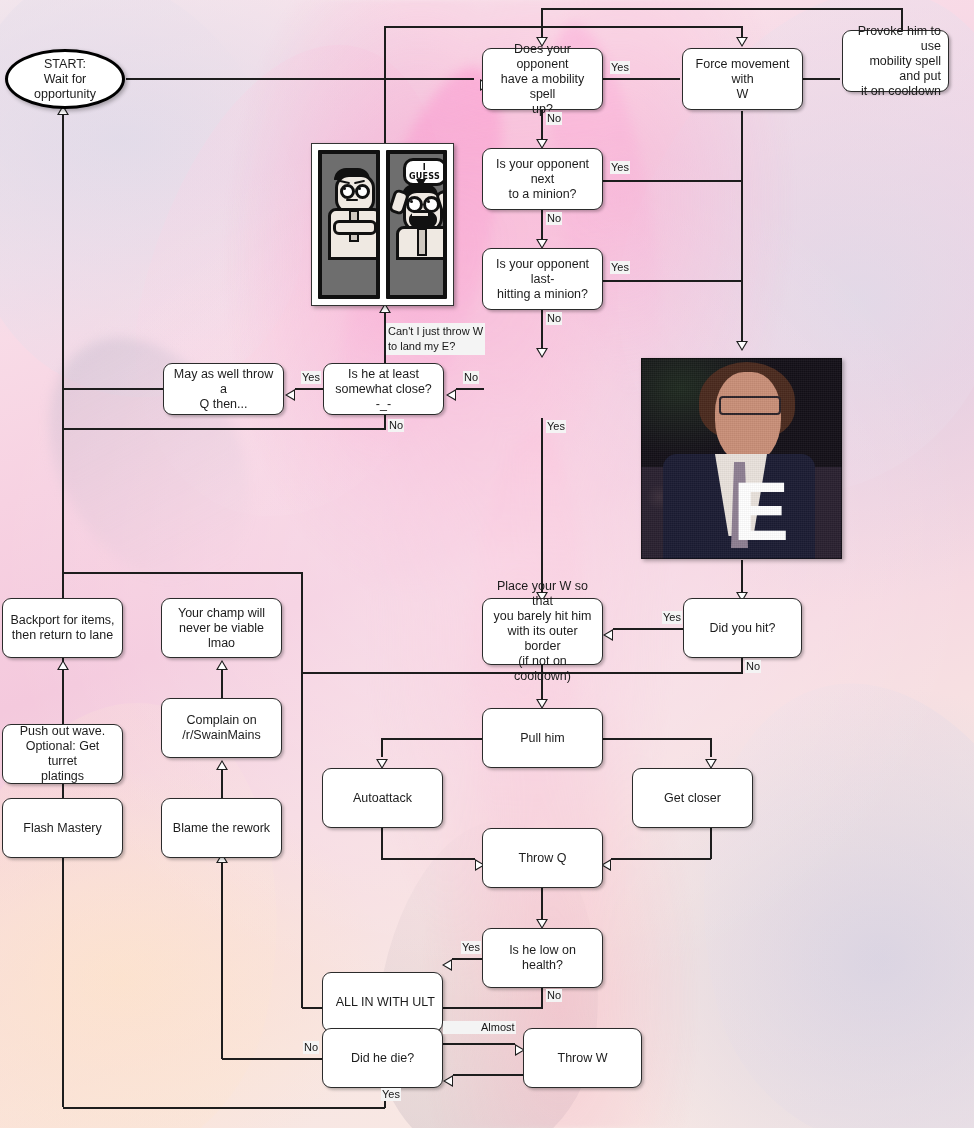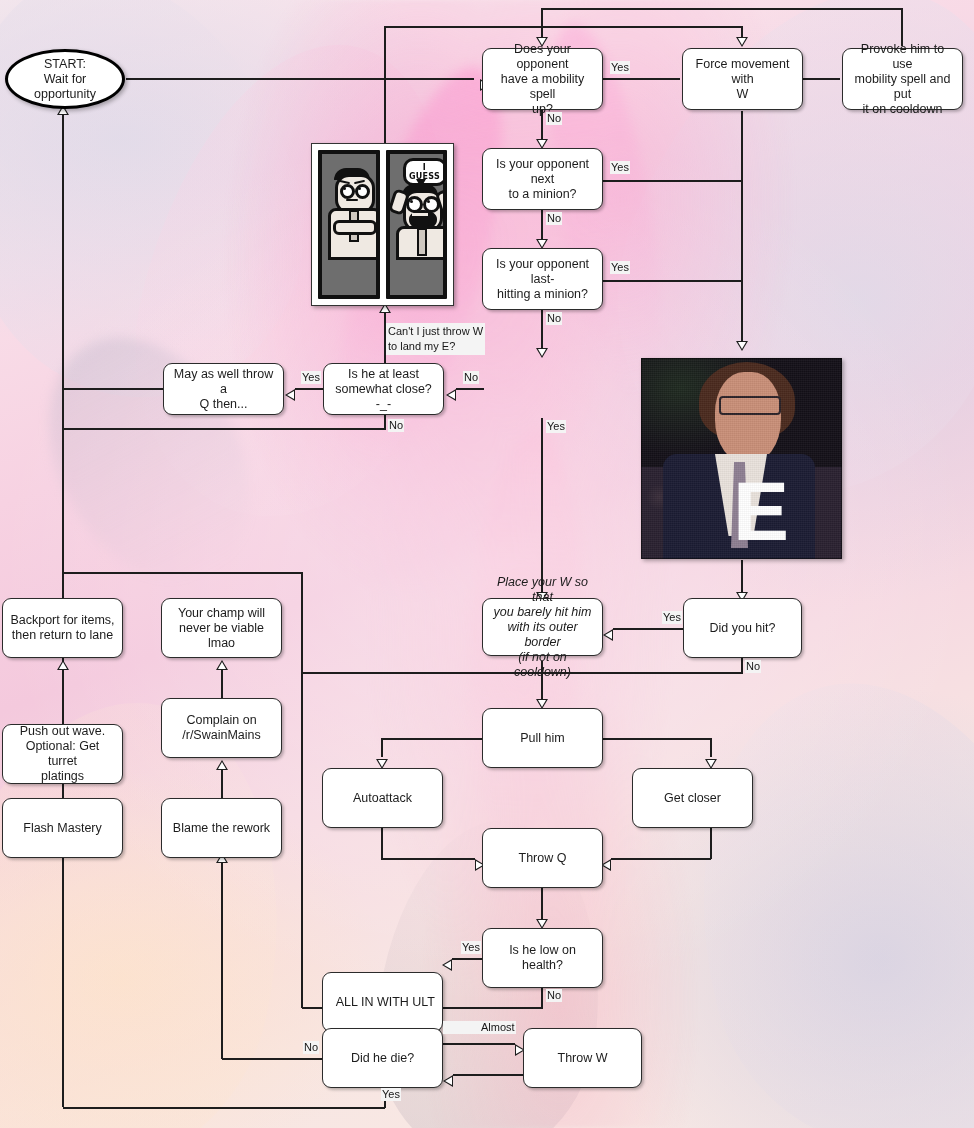--- a/index.html
+++ b/index.html
@@ -290,21 +290,21 @@
     <span>Does your opponent
 have a mobility spell
 up?</span>
   </div>
 
   <div class="node" style="left:682px;top:48px;width:121px;height:62px;">
     <span>Force movement with
 W</span>
   </div>
 
-  <div class="node" style="left:842px;top:48px;width:121px;height:62px;">
+  <div class="node" style="left:842px;top:30px;width:107px;height:62px;text-align:right;">
     <span>Provoke him to use
 mobility spell and put
 it on cooldown</span>
   </div>
 
   <div class="node" style="left:482px;top:148px;width:121px;height:62px;">
     <span>Is your opponent next
 to a minion?</span>
   </div>
 
@@ -318,21 +318,21 @@
     <span>Is he at least
 somewhat close?
 -_-</span>
   </div>
 
   <div class="node" style="left:163px;top:363px;width:121px;height:52px;">
     <span>May as well throw a
 Q then...</span>
   </div>
 
-  <div class="node" style="left:482px;top:598px;width:121px;height:58px;font-style:italic;">
+  <div class="node" style="left:482px;top:598px;width:121px;height:67px;">
     <span>Place your W so that
 you barely hit him
 with its outer border
 (if not on cooldown)</span>
   </div>
 
   <div class="node" style="left:683px;top:598px;width:119px;height:60px;">
     <span>Did you hit?</span>
   </div>
 

